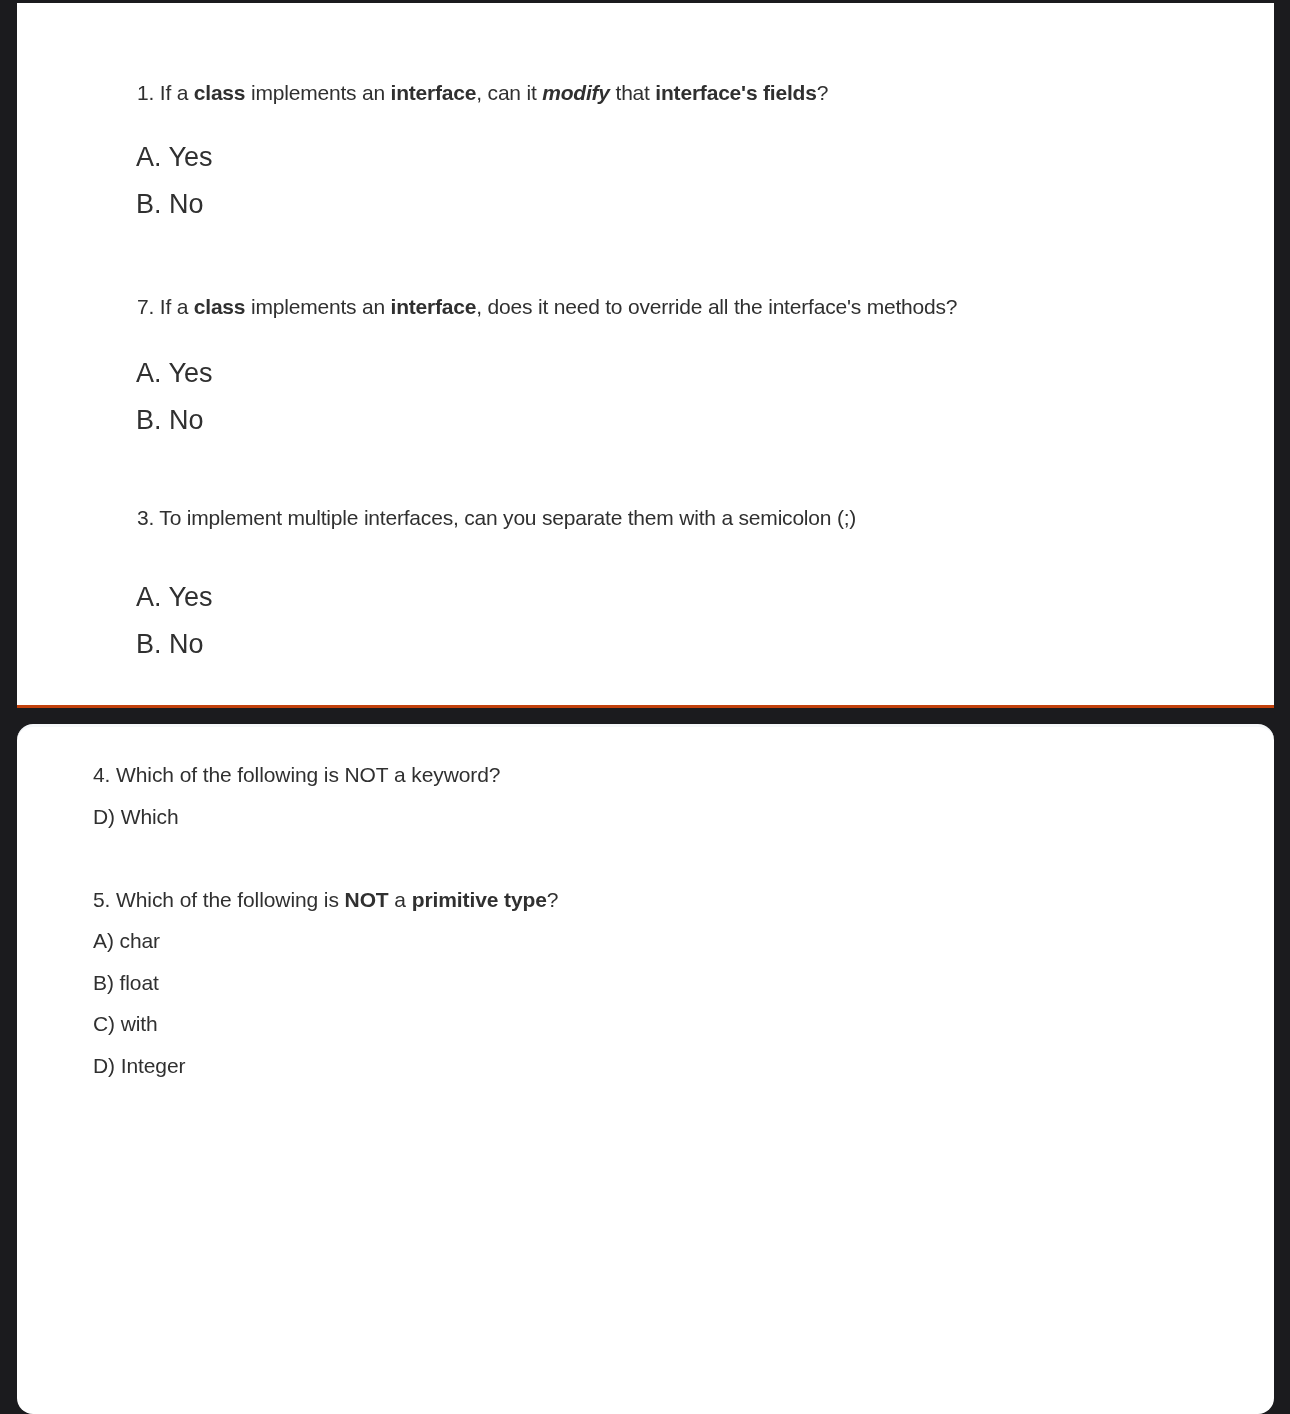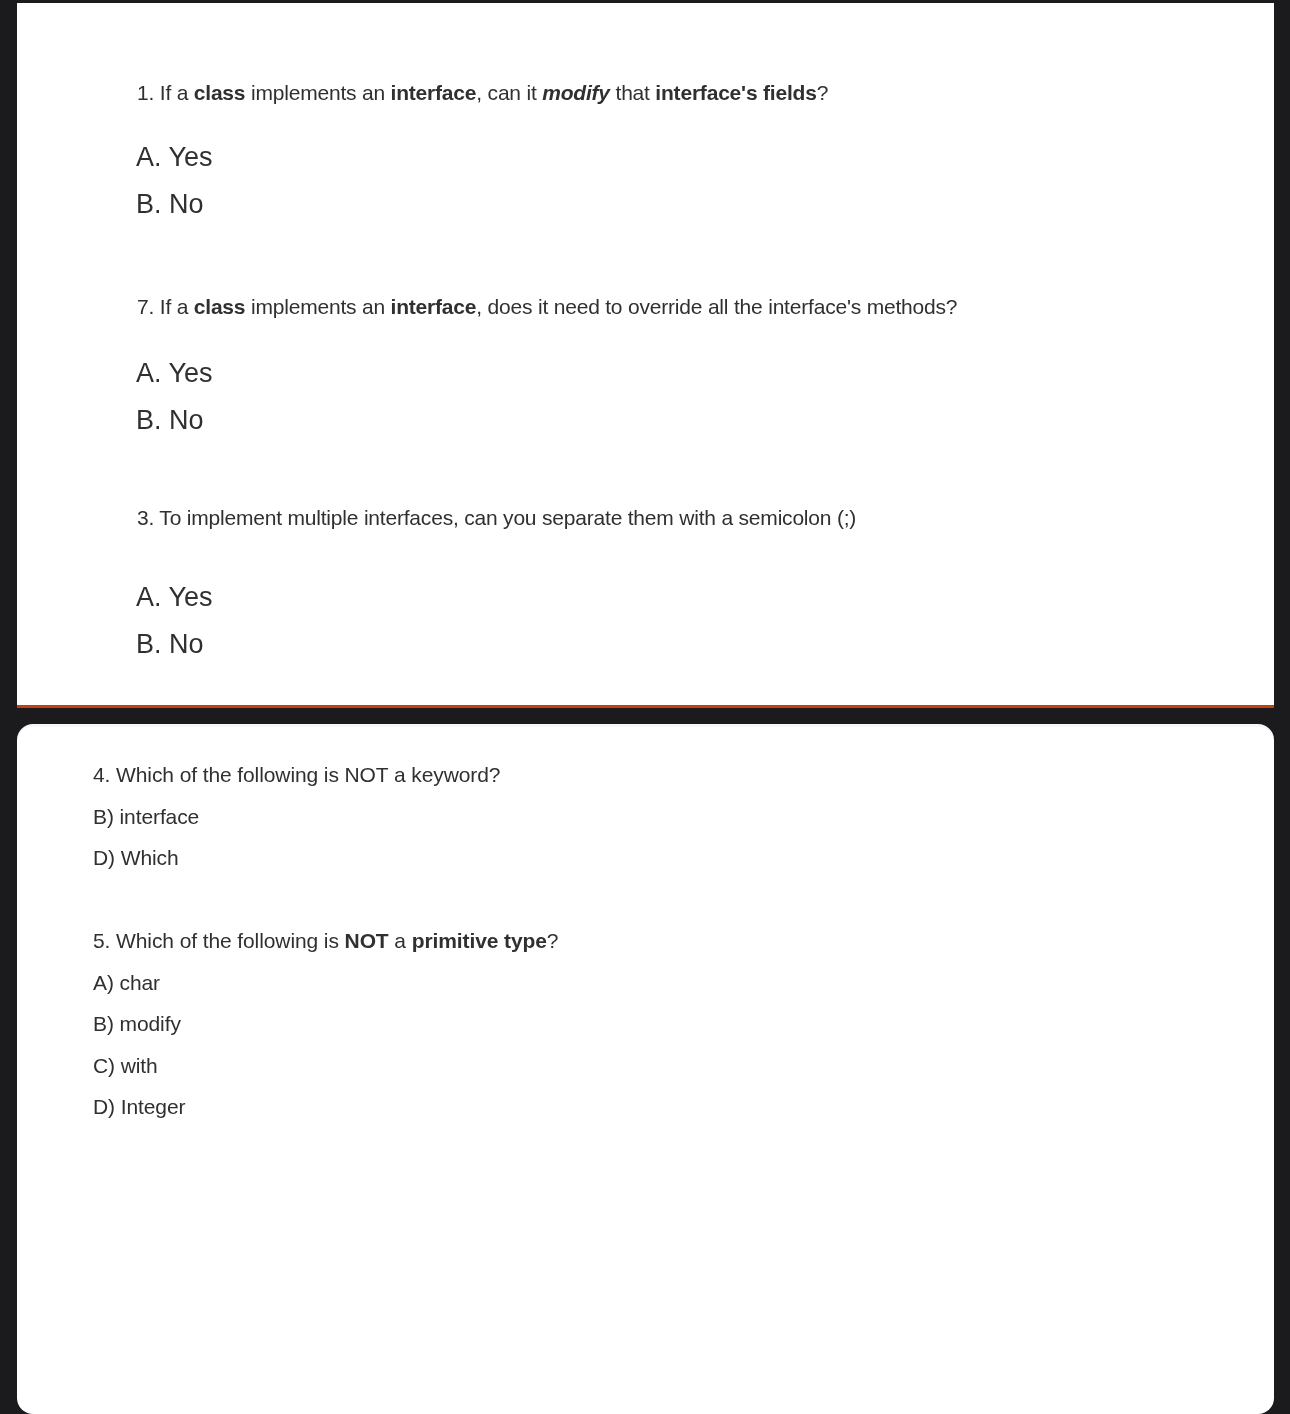--- a/index.html
+++ b/index.html
@@ -86,24 +86,23 @@
     <p class="q" style="top:501px"><span class="seg regular">3. To implement multiple interfaces, can you separate them with a semicolon (;)</span></p>
     <p class="opt" style="top:577px">A. Yes</p>
     <p class="opt" style="top:624px">B. No</p>
   </section>
 
   <div class="divider"></div>
 
   <section class="page page-2">
     <div class="flow">
       <p class="line"><span class="seg regular">4. Which of the following is NOT a keyword?</span></p>
-      <p class="line">B) interface</p>
       <p class="line">D) Which</p>
       <p class="line"></p>
       <p class="line"><span class="seg regular">5. Which of the following is </span><span class="seg bold">NOT</span><span class="seg regular"> a </span><span class="seg bold">primitive type</span><span class="seg regular">?</span></p>
       <p class="line">A) char</p>
-      <p class="line">B) modify</p>
+      <p class="line">B) float</p>
       <p class="line">C) with</p>
       <p class="line">D) Integer</p>
     </div>
   </section>
 
 </div>
 
 </body></html>

